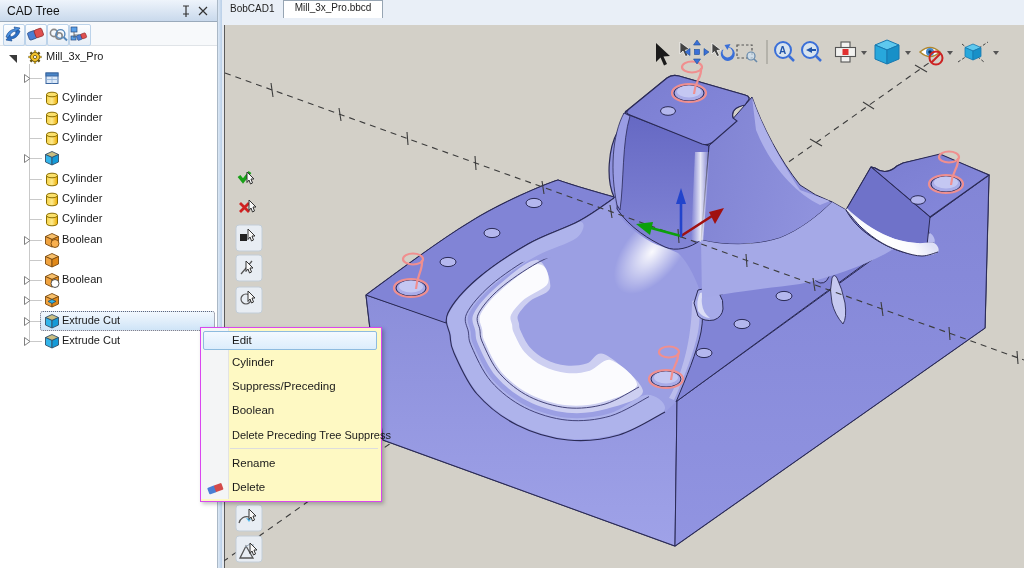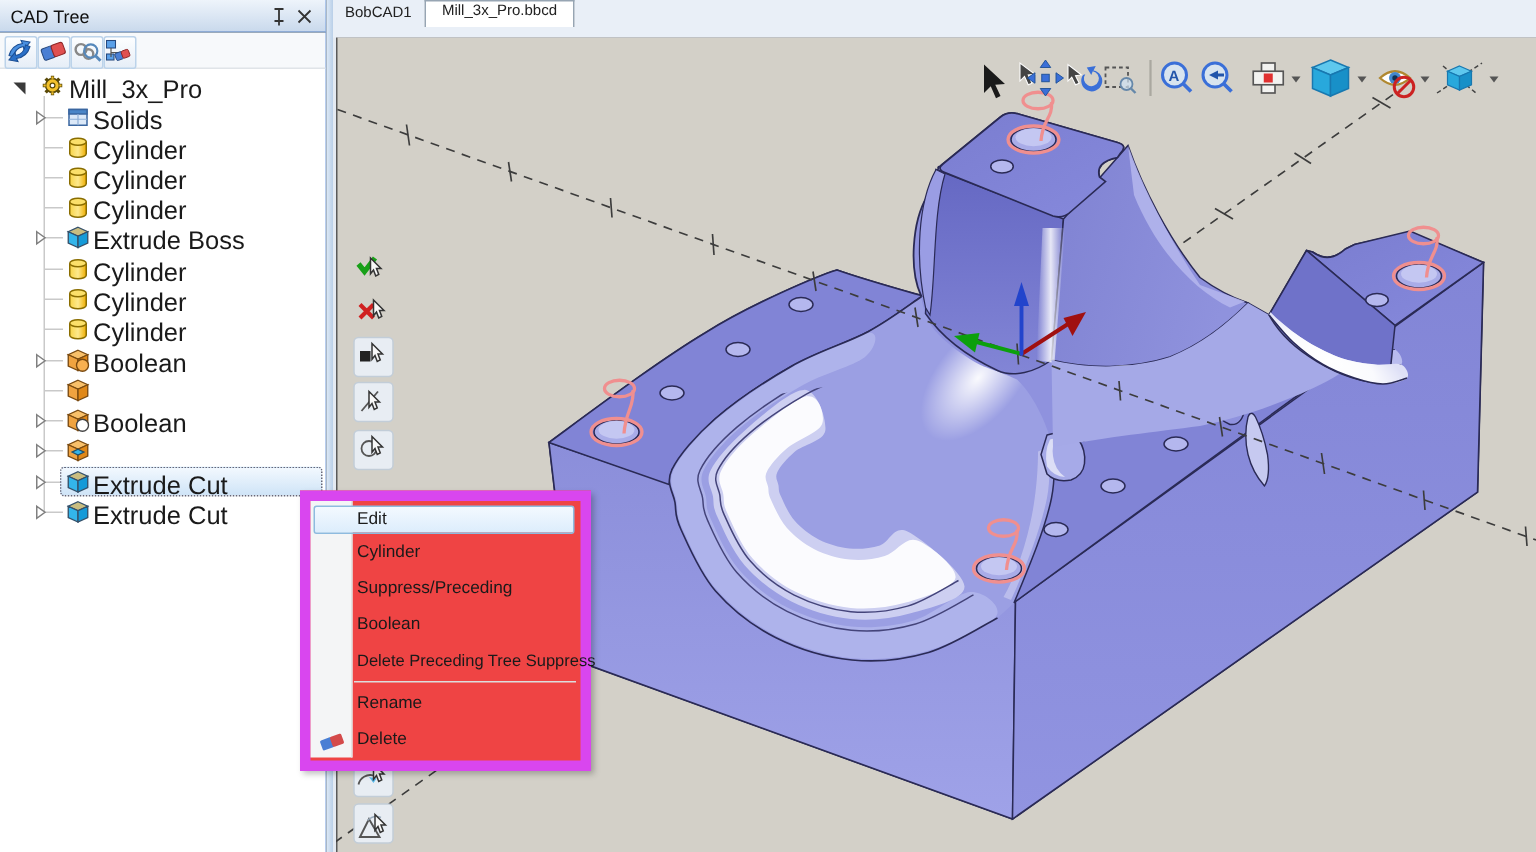--- a/index.html
+++ b/index.html
@@ -1,30 +1,30 @@
 <!DOCTYPE html>
 <html><head><meta charset="utf-8">
 <style>
 html,body{margin:0;padding:0;width:1024px;height:568px;overflow:hidden;
  font-family:"Liberation Sans",sans-serif;background:#e4eaf2;}
-#panel{position:absolute;left:0;top:0;width:217px;height:568px;background:#3b82f6;border-right:1px solid #aab8c6;}
+#panel{position:absolute;left:0;top:0;width:217px;height:568px;background:#8b5cf6;border-right:1px solid #aab8c6;}
 #ptitle{position:absolute;left:0;top:0;width:217px;height:22px;
  background:linear-gradient(#eef4fb,#c9d9ec);border-bottom:1px solid #9aaabb;box-sizing:border-box;}
 #ptitle span{position:absolute;left:7px;top:4px;font-size:12px;color:#111;}
 #ptbar{position:absolute;left:0;top:22px;width:217px;height:24px;background:#f7f9fb;border-bottom:1px solid #e0e4e8;box-sizing:border-box;}
 .tbtn{position:absolute;top:2px;width:20px;height:20px;border:1px solid #bcd3ea;border-radius:2px;background:linear-gradient(#fdfeff,#e6eef7);}
-#tree{position:absolute;left:0;top:46px;width:217px;height:522px;background:#fff;font-size:17px;color:#1a1a1a;}
+#tree{position:absolute;left:0;top:46px;width:217px;height:522px;background:#fff;font-size:11px;color:#1a1a1a;}
 .trow{position:absolute;left:0;width:217px;height:20px;}
 .tlabel{position:absolute;left:62px;top:3px;white-space:nowrap;}
 #splitter{position:absolute;left:218px;top:0;width:4px;height:568px;background:linear-gradient(90deg,#dce8f5,#b9cfe8);}
 #tabbar{position:absolute;left:222px;top:0;width:802px;height:18px;background:#e9eff7;}
 .tab{position:absolute;top:0;height:18px;font-size:10px;color:#222;}
 #tabrest{position:absolute;left:222px;top:18px;width:802px;height:7px;background:#e9eff7;}
 #vport{position:absolute;left:224px;top:24px;width:800px;height:544px;background:#d3d0c8;border-left:1px solid #5a5a5a;border-top:1px solid #5a5a5a;box-sizing:content-box;}
-#menu{position:absolute;left:200px;top:327px;width:180px;height:173px;background:#ef4444;border:7px solid #d946ef;box-shadow:2px 2px 4px rgba(0,0,0,0.25);font-size:11.5px;color:#1a1a1a;}
+#menu{position:absolute;left:200px;top:327px;width:180px;height:173px;background:#fef9c3;border:1px solid #d946ef;box-shadow:2px 2px 4px rgba(0,0,0,0.25);font-size:11.5px;color:#1a1a1a;}
 #mgut{position:absolute;left:0;top:0;width:27px;height:171px;background:#f4f5f6;border-right:1px solid #e3e3e3;}
 .mi{position:absolute;left:31px;white-space:nowrap;}
 #mhl{position:absolute;left:2px;top:3px;width:174px;height:19px;background:linear-gradient(#f3f9ff,#dcedfc);border:1px solid #8ebbdf;border-radius:2px;box-sizing:border-box;}
 #msep{position:absolute;left:29px;top:120px;width:148px;height:1px;background:#ddd;}
 </style></head>
 <body>
 <div id="vport"></div>
 <svg id="scene" style="position:absolute;left:224px;top:24px" width="800" height="544" viewBox="224 24 800 544">
 <defs>
 <linearGradient id="gFL" x1="0" y1="0" x2="0" y2="1">
@@ -320,34 +320,28 @@
           <line x1="29.5" y1="254.5" x2="42" y2="254.5"></line>
     <line x1="29.5" y1="275.5" x2="42" y2="275.5"></line>
           <line x1="29.5" y1="295.5" x2="42" y2="295.5"></line>
    </g>
    <path d="M9,9 l8,0 l0,8 z" fill="#3a3a3a"></path>
   </svg>
   <div style="position:absolute;left:40px;top:264.5px;width:175px;height:20px;background:linear-gradient(#f2f8fe,#cfe4f7);border:1px dotted #667;border-radius:3px;box-sizing:border-box"></div>
   <div class="trow" style="top:1px">
         <span class="tlabel" style="left:46px">Mill_3x_Pro</span>
       </div>
-  <div class="trow" style="top:22px">
-        <span class="tlabel">Solids</span>
-      </div>
   <div class="trow" style="top:42px">
         <span class="tlabel">Cylinder</span>
       </div>
   <div class="trow" style="top:62px">
         <span class="tlabel">Cylinder</span>
       </div>
   <div class="trow" style="top:82px">
         <span class="tlabel">Cylinder</span>
-      </div>
-  <div class="trow" style="top:102px">
-        <span class="tlabel">Extrude Boss</span>
       </div>
   <div class="trow" style="top:123px">
         <span class="tlabel">Cylinder</span>
       </div>
   <div class="trow" style="top:143px">
         <span class="tlabel">Cylinder</span>
       </div>
   <div class="trow" style="top:163px">
         <span class="tlabel">Cylinder</span>
       </div>

